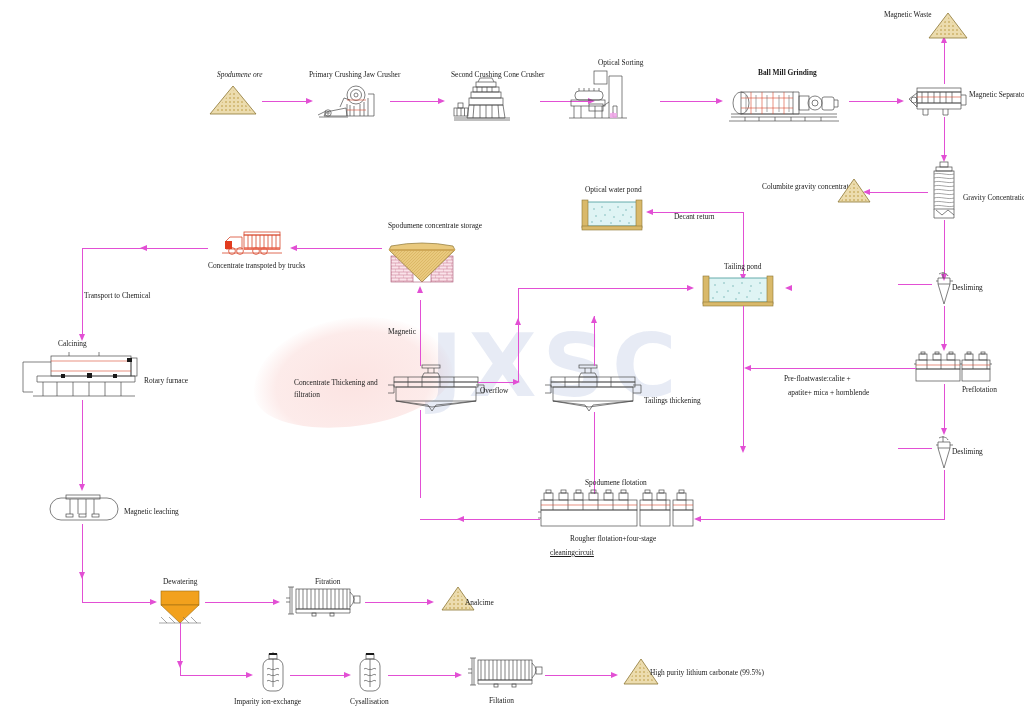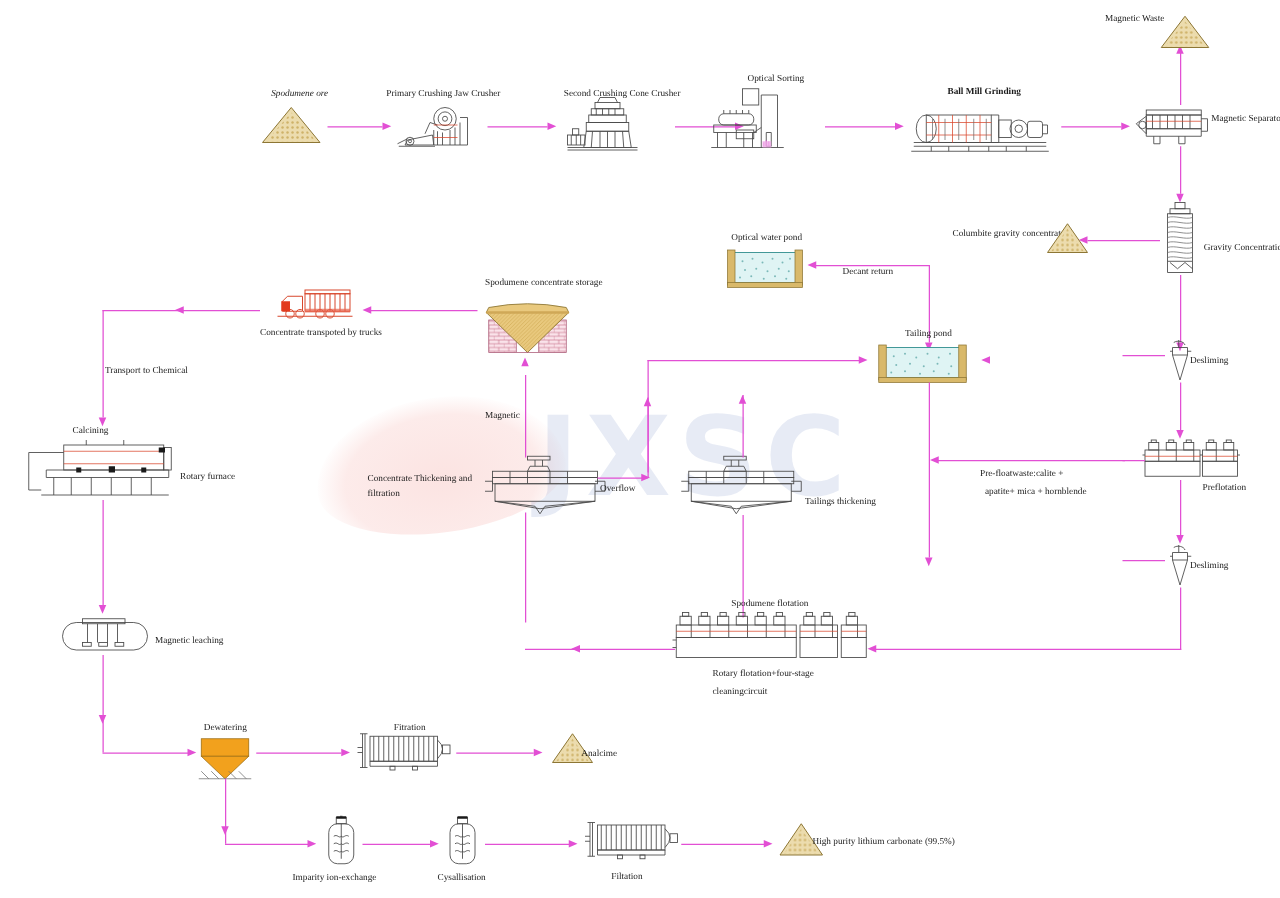--- a/index.html
+++ b/index.html
@@ -470,22 +470,22 @@
           <rect x="141" y="0" width="5" height="3"></rect>
         <path d="M0 22 L3 22 M0 28 L3 28"></path>
         <path d="M15 10 L15 20 M30 10 L30 20 M45 10 L45 20 M60 10 L60 20 M75 10 L75 20 M90 10 L90 20
                  M114 10 L114 20 M128 10 L128 20 M148 10 L148 20"></path>
       </g>
       <g class="red">
           <path d="M3 15 L99 15 M102 15 L132 15 M135 15 L155 15"></path>
         </g>
     </svg>
   </div>
-  <div class="lbl" style="left:570px;top:534px;">Rotary flotation+four-stage</div>
-  <div class="lbl" style="left:570px;top:548px;">cleaningcircuit</div>
+  <div class="lbl" style="left:570px;top:534px;">Rougher flotation+four-stage</div>
+  <div class="lbl" style="left:550px;top:548px;text-decoration:underline;">cleaningcircuit</div>
 
   <div class="ln lnh" style="left:420px;top:519px;width:120px;"></div>
   <div class="ah ah-l" style="left:457px;top:515.5px;"></div>
 
   <div class="lbl" style="left:388px;top:221px;">Spodumene concentrate storage</div>
   <div class="eq" style="left:387px;top:236px;">
     <svg width="70" height="48" viewBox="0 0 70 48">
       <defs>
         <pattern id="brick" width="8" height="6" patternUnits="userSpaceOnUse">
           <rect width="8" height="6" fill="#fae3ea"></rect>

